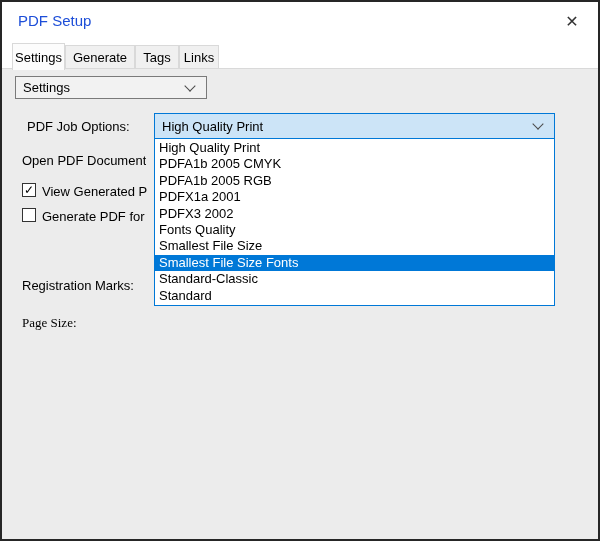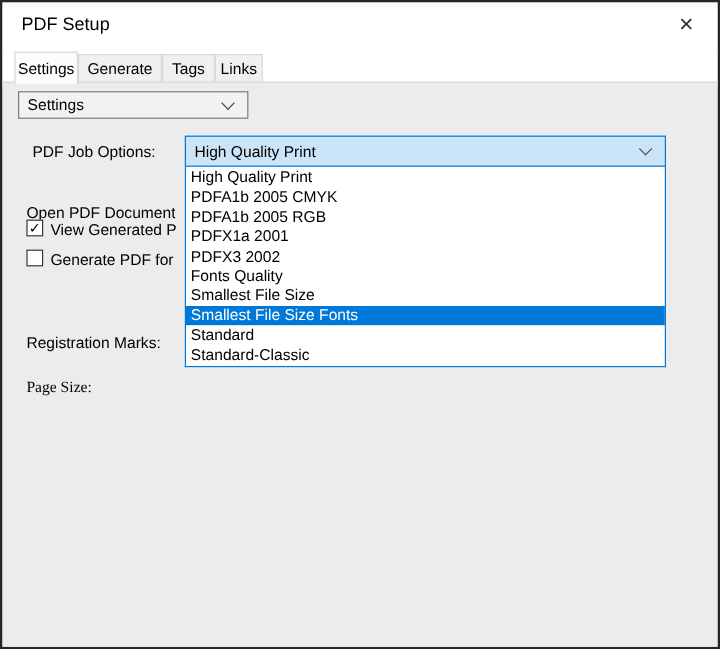--- a/index.html
+++ b/index.html
@@ -3,21 +3,21 @@
 <meta charset="utf-8">
 <style>
   * { margin:0; padding:0; box-sizing:border-box; }
   html,body { width:600px; height:541px; }
   body { font-family:"Liberation Sans", sans-serif; font-size:13px; color:#000; }
   .dialog { position:relative; width:600px; height:541px; background:#ffffff;
             border:2px solid #262626; overflow:hidden; }
 
   
   .titlebar { position:absolute; left:0; top:0; width:100%; height:40px; background:#ffffff; }
-  .title { position:absolute; left:16px; top:10px; font-size:15px; color:#000000; }
+  .title { position:absolute; left:16px; top:10px; font-size:15px; color:#1d4ed8; }
   .close-btn { position:absolute; right:10px; top:6px; width:32px; height:26px;
                display:flex; align-items:center; justify-content:center;
                font-size:16px; color:#333; cursor:default; }
 
   
   .tabstrip { position:absolute; left:0; top:40px; width:100%; height:27px; background:#ffffff; }
   .tab { position:absolute; top:3px; height:24px; background:#f0f0f0; border:1px solid #d9d9d9;
          display:flex; align-items:center; justify-content:center; font-size:13px; z-index:1; }
   .tab.active { top:1px; height:27px; background:#fcfcfc; border-bottom:none; z-index:3; }
 
@@ -116,25 +116,25 @@
 
   <div class="droplist">
     <div class="dropitem">High Quality Print</div>
     <div class="dropitem">PDFA1b 2005 CMYK</div>
     <div class="dropitem">PDFA1b 2005 RGB</div>
     <div class="dropitem">PDFX1a 2001</div>
     <div class="dropitem">PDFX3 2002</div>
     <div class="dropitem">Fonts Quality</div>
     <div class="dropitem">Smallest File Size</div>
     <div class="dropitem selected">Smallest File Size Fonts</div>
+    <div class="dropitem">Standard-Classic</div>
     <div class="dropitem">Standard</div>
-    <div class="dropitem">Standard-Classic</div>
   </div>
 
-  <div class="lbl clip" style="left:20px; top:151px; max-width:132px; z-index:3;margin-top:17px;">Open PDF Document</div>
+  <div class="lbl clip" style="left:20px; top:151px; max-width:132px; z-index:3;">Open PDF Document</div>
 
   <div class="checkbox" style="left:20px; top:181px; z-index:3;">
     <span>✓</span>
   </div>
   <div class="lbl clip" style="left:40px; top:182px; max-width:112px; z-index:3;">View Generated P</div>
 
   <div class="checkbox" style="left:20px; top:206px; z-index:3;"></div>
   <div class="lbl clip" style="left:40px; top:207px; max-width:112px; z-index:3;">Generate PDF for</div>
 
   <div class="etched" style="left:20px; top:255px; width:560px; z-index:1;"></div>

